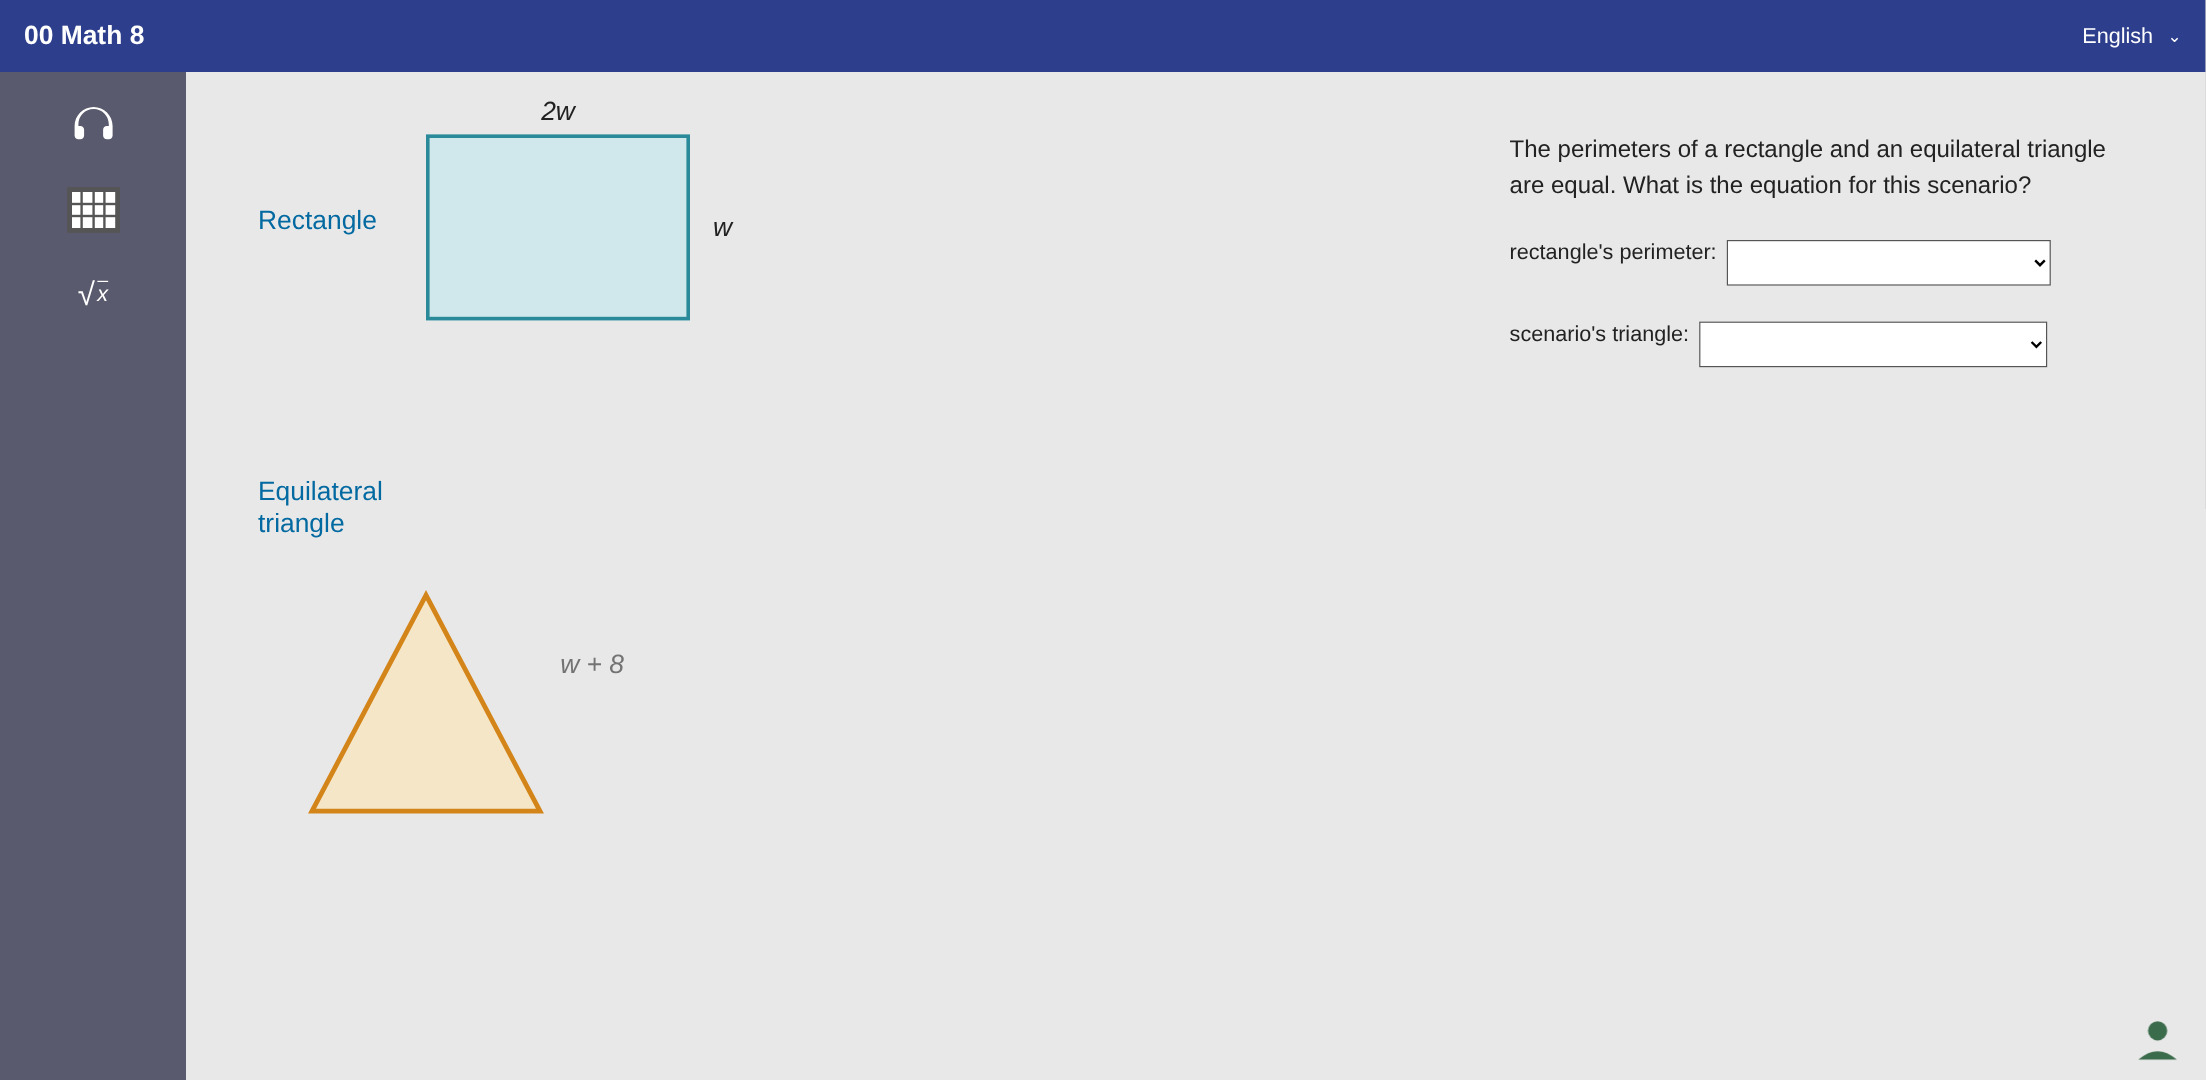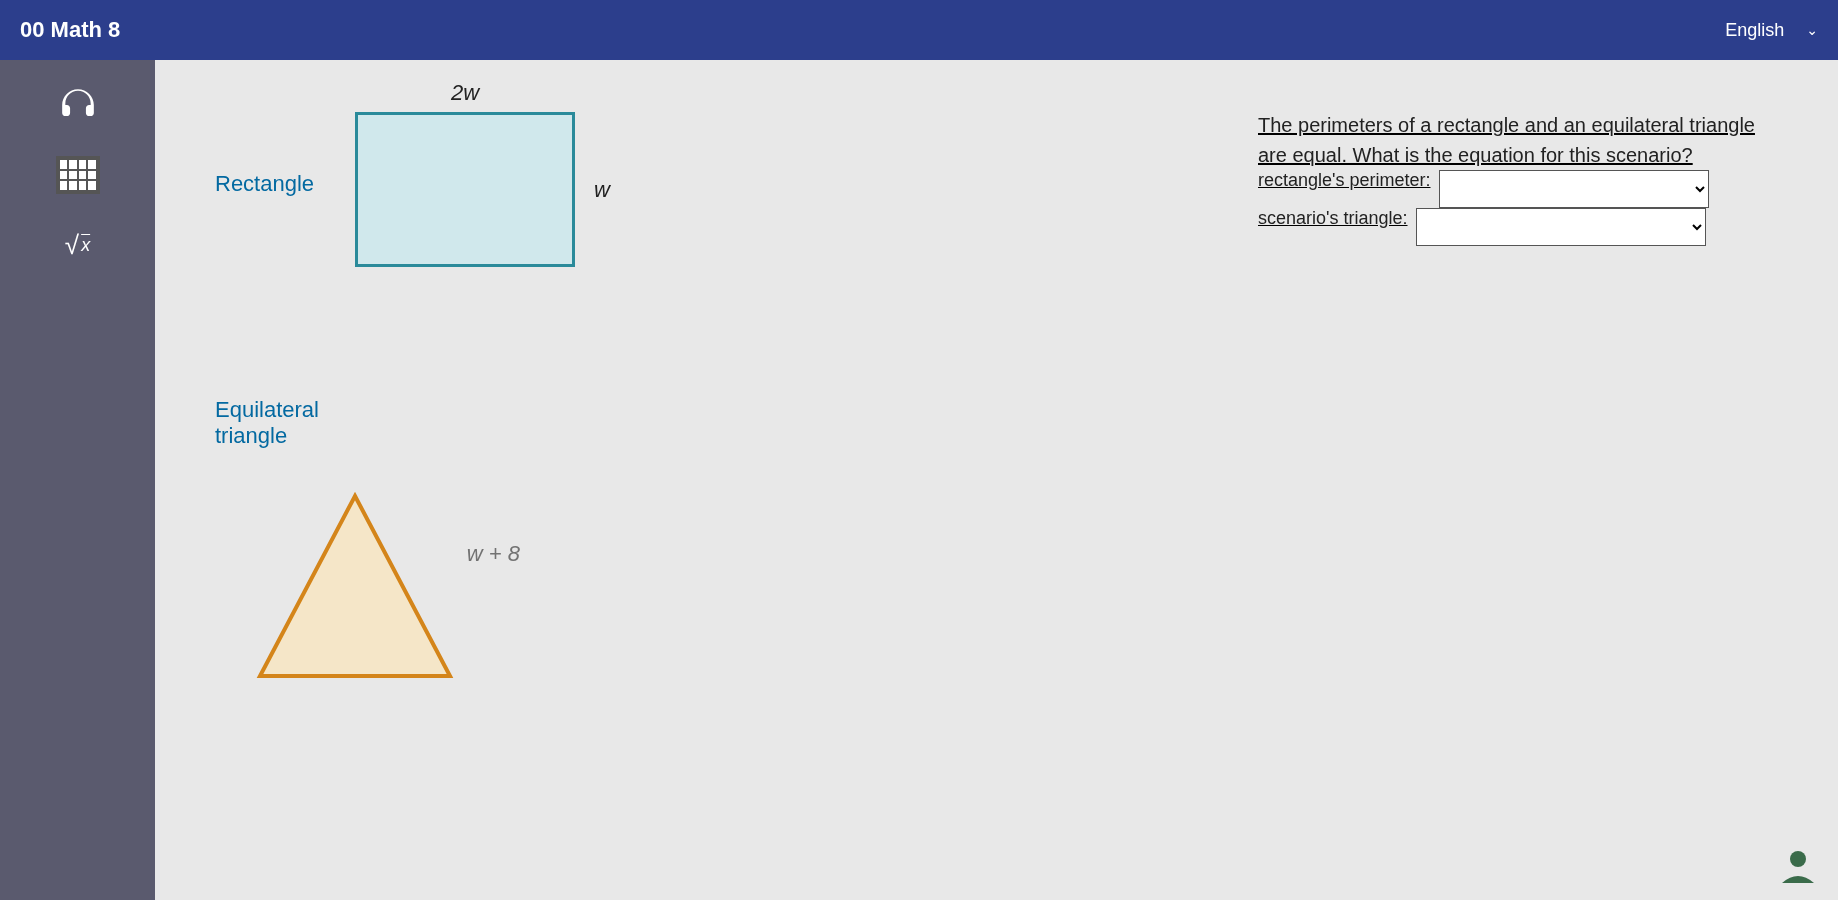--- a/index.html
+++ b/index.html
@@ -25,21 +25,21 @@
 
     .header-title {
       color: white;
       font-size: 22px;
       font-weight: bold;
     }
 
     .header-right {
       display: flex;
       align-items: center;
-      gap: 22px;
+      gap: 12px;
       color: white;
       font-size: 18px;
     }
 
     .header-chevron {
       color: white;
       font-size: 14px;
     }
 
     
@@ -186,22 +186,22 @@
       font-size: 22px;
       font-style: italic;
       color: #737373;
     }
 
     
     .info-panel {
       width: 520px;
       display: flex;
       flex-direction: column;
+      gap: 30px;
       padding-top: 10px;
-      text-decoration: underline;
     }
 
     .question-text {
       font-size: 20px;
       color: #222;
       line-height: 1.5;
     }
 
     .dropdown-group {
       display: flex;

